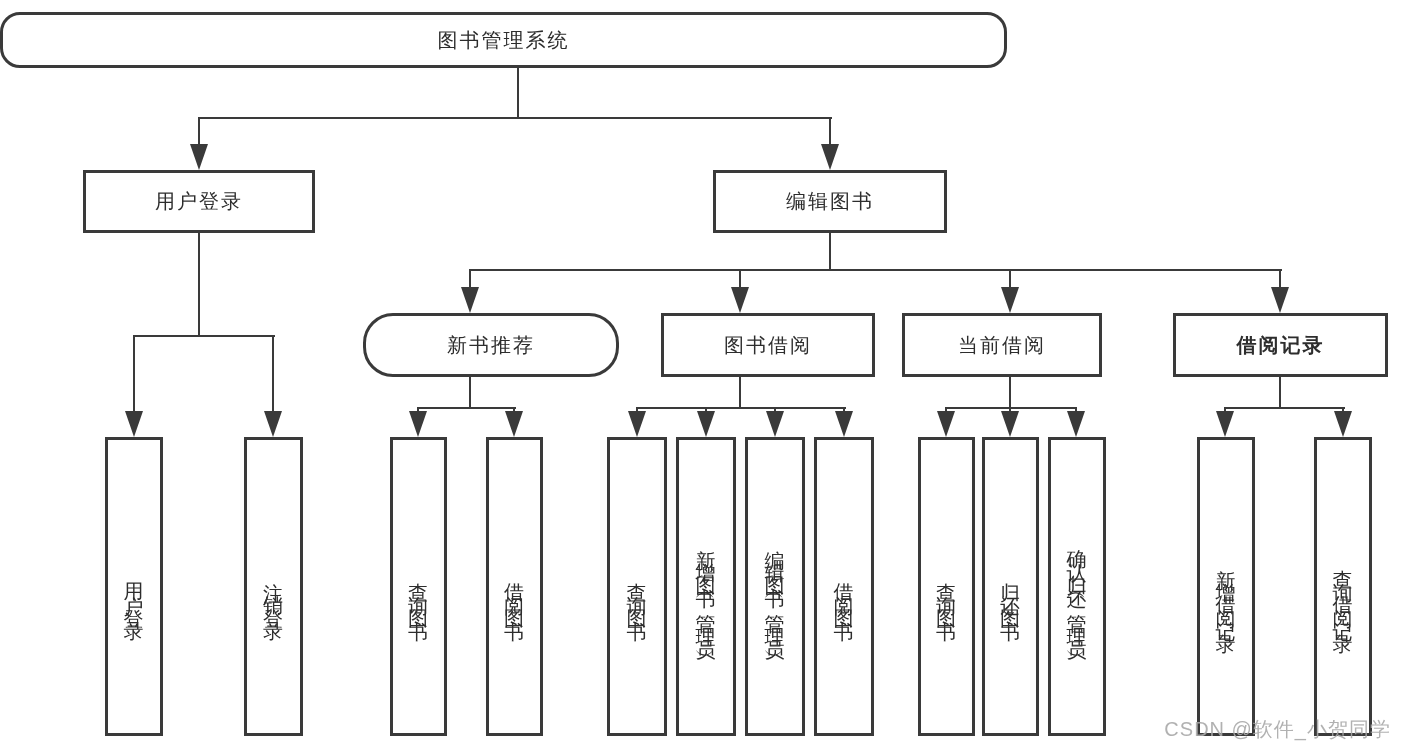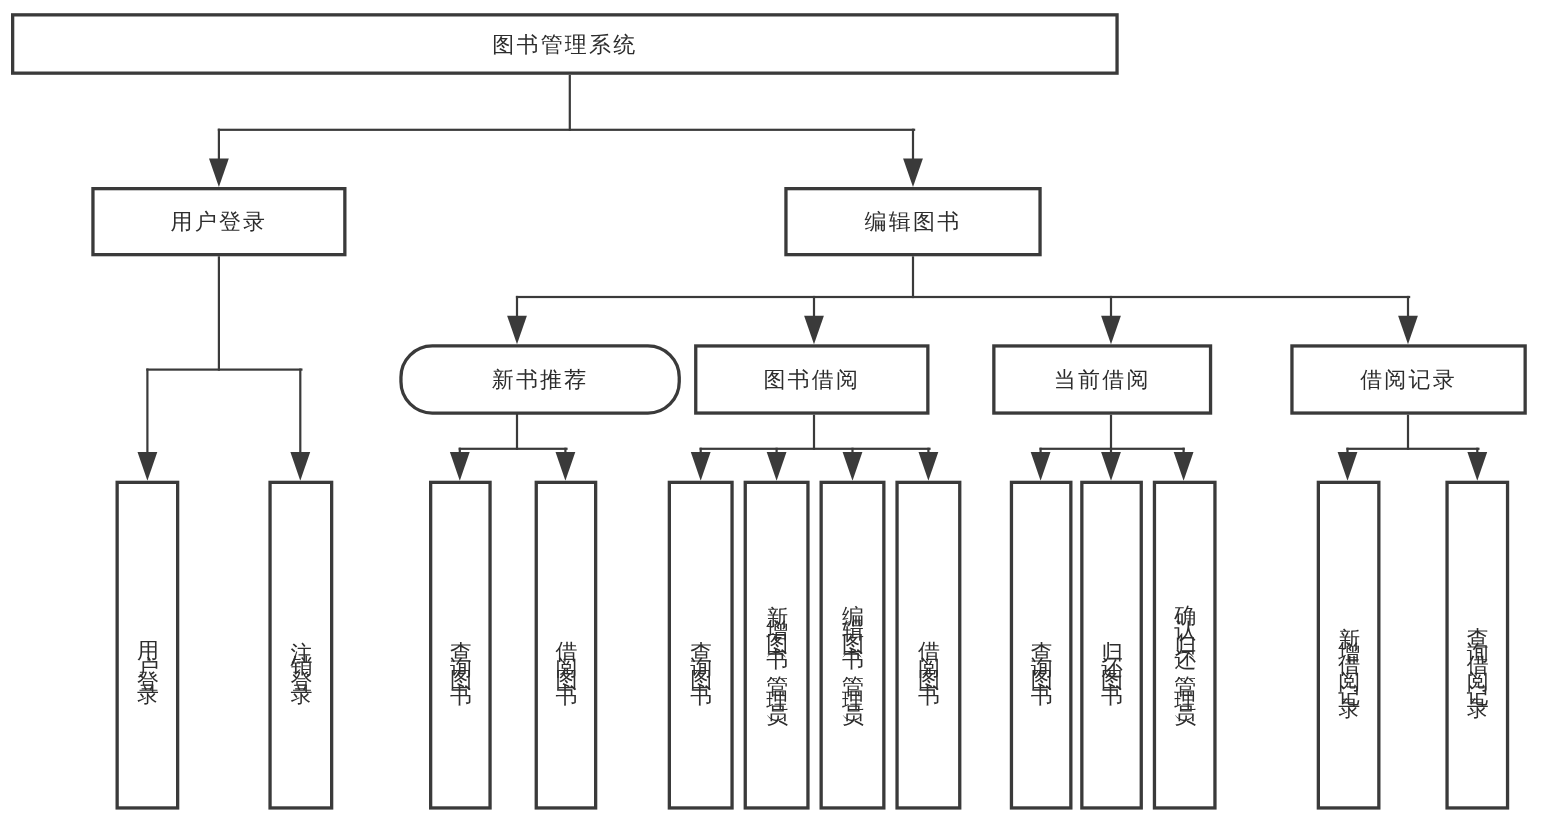--- a/index.html
+++ b/index.html
@@ -17,27 +17,27 @@
     display:flex;align-items:center;justify-content:center;
     color:#2d2d2d;font-size:20px;letter-spacing:2px;
     z-index:2;
   }
   .leaf{letter-spacing:0;}
   .leaf .vtext{
     writing-mode:vertical-lr;text-orientation:mixed;
     line-height:1;letter-spacing:13px;margin-top:12px;
     font-size:20px;color:#2d2d2d;
   }
-  .b-root{left:10px;top:12px;width:1007px;height:56px;}
+  .b-root{left:0;top:12px;width:1007px;height:56px;border-radius:20px;}
   .b-user-login{left:83px;top:170px;width:232px;height:63px;}
   .b-book-mgmt{left:713px;top:170px;width:234px;height:63px;}
   .b-l3-0{left:363px;top:313px;width:256px;height:64px;border-radius:30px;}
-  .b-l3-1{left:631px;top:313px;width:214px;height:64px;}
+  .b-l3-1{left:661px;top:313px;width:214px;height:64px;}
   .b-l3-2{left:902px;top:313px;width:200px;height:64px;}
-  .b-l3-3{left:1173px;top:313px;width:215px;height:64px;}
+  .b-l3-3{left:1173px;top:313px;width:215px;height:64px;font-weight:bold;}
   .b-g1-0{left:105px;top:437px;width:58px;height:299px;}
   .b-g1-1{left:244px;top:437px;width:59px;height:299px;}
   .b-g2-0{left:390px;top:437px;width:57px;height:299px;}
   .b-g2-1{left:486px;top:437px;width:57px;height:299px;}
   .b-g3-0{left:607px;top:437px;width:60px;height:299px;}
   .b-g3-1{left:676px;top:437px;width:60px;height:299px;}
   .b-g3-2{left:745px;top:437px;width:60px;height:299px;}
   .b-g3-3{left:814px;top:437px;width:60px;height:299px;}
   .b-g4-0{left:918px;top:437px;width:57px;height:299px;}
   .b-g4-1{left:982px;top:437px;width:57px;height:299px;}
@@ -210,14 +210,15 @@
     <span class="vtext">确认归还（管理员）</span>
   </div>
 
   <div class="box leaf b-g5-0">
     <span class="vtext">新增借阅记录</span>
   </div>
   <div class="box leaf b-g5-1">
     <span class="vtext">查询借阅记录</span>
   </div>
 
+  <div class="watermark">CSDN @软件_小贺同学</div>
 
 </div>
 
 </body></html>

